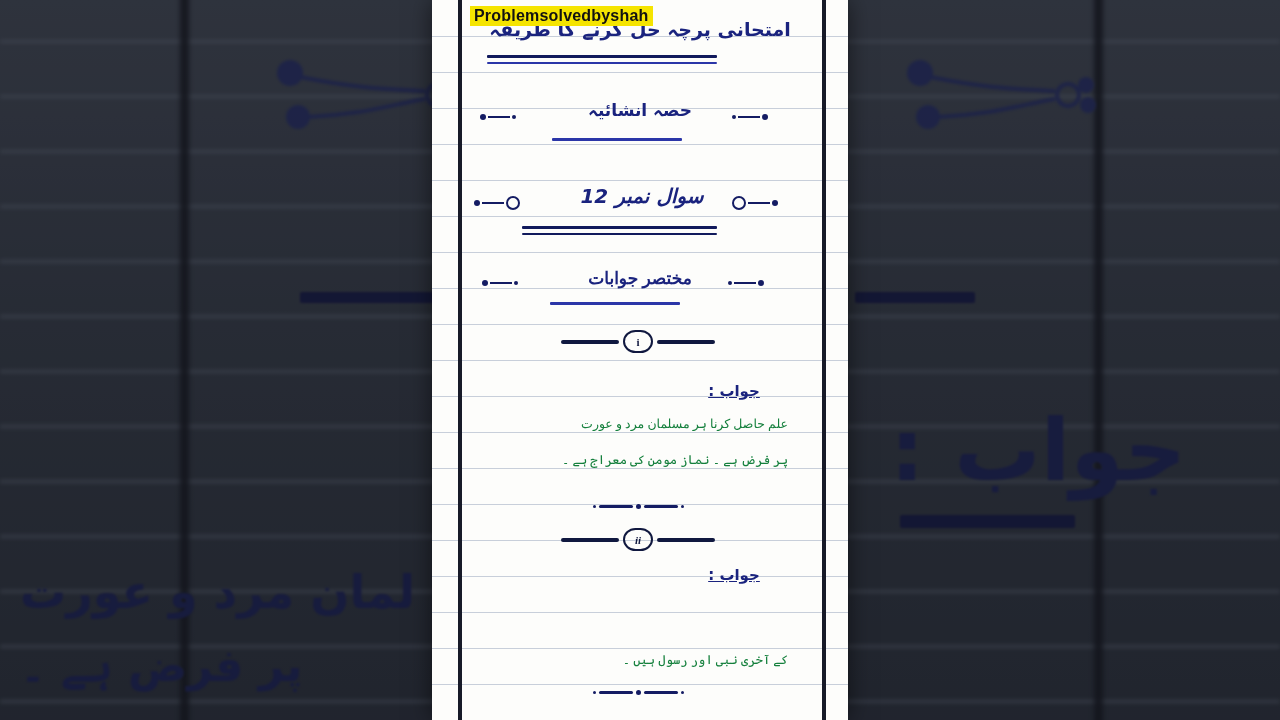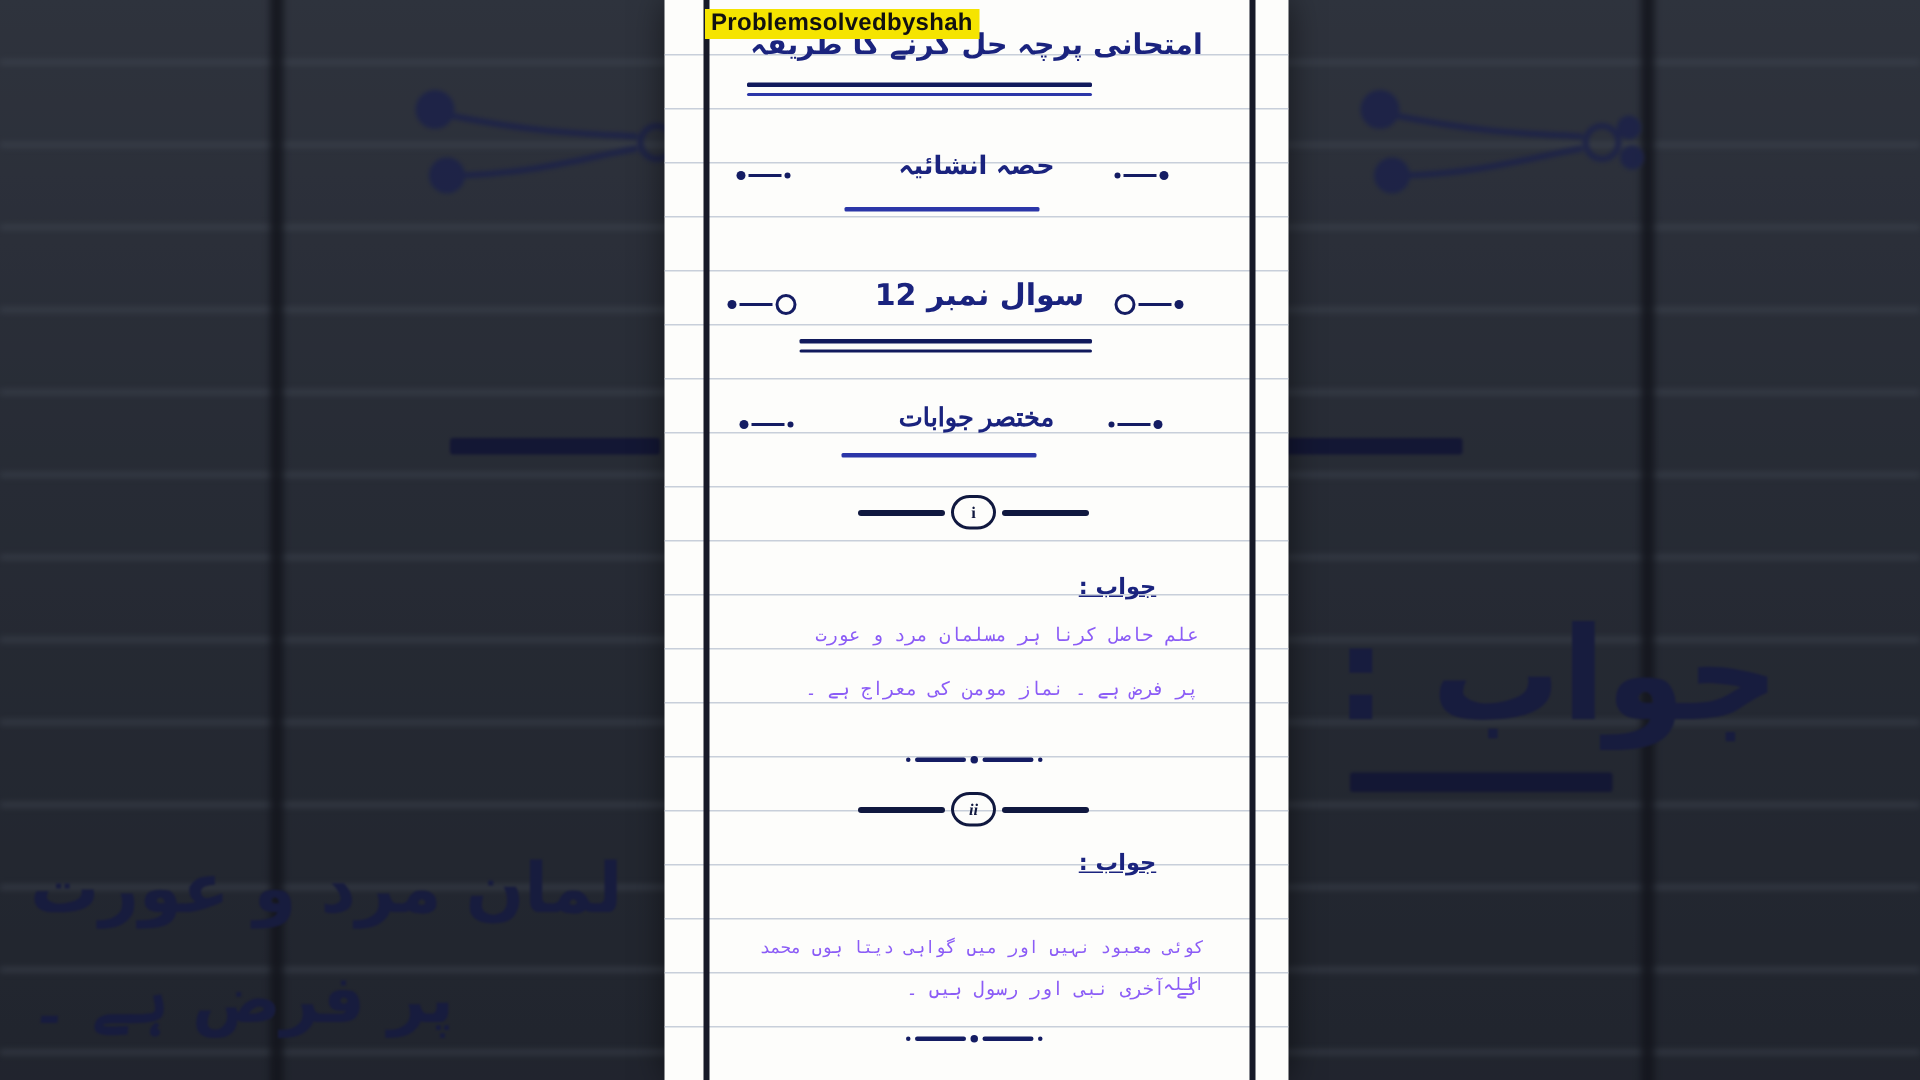--- a/index.html
+++ b/index.html
@@ -81,21 +81,20 @@
   
   .page {
     position: absolute;
     left: 432px;
     top: 0;
     width: 416px;
     height: 720px;
     background: #fdfdfb;
     overflow: hidden;
     box-shadow: 0 0 22px rgba(0,0,0,0.55);
-    margin-left: 11px;
   }
   .page-lines i {
     position: absolute;
     left: 0;
     right: 0;
     height: 1px;
     background: #c8cfda;
   }
   .margin-line {
     position: absolute;
@@ -125,22 +124,22 @@
     font-weight: bold;
   }
   .ans-label {
     font-size: 15px;
     font-weight: bold;
     text-decoration: underline;
   }
   .body-text {
     position: absolute;
     direction: rtl;
-    color: #8b5cf6;
-    font-family: Liberation Mono, monospace;
+    color: #15803d;
+    font-family: Liberation Serif, serif;
     font-size: 12.5px;
     line-height: 25px;
     text-align: right;
     width: 300px;
   }
   .rule {
     position: absolute;
     height: 3px;
     background: #111a5c;
     border-radius: 1px;
@@ -313,21 +312,21 @@
         <span class="l"></span>
         <span class="d2"></span>
     </div>
     <div class="orn" style="left:300px; top:114px;">
       <span class="d2"></span>
         <span class="l"></span>
         <span class="d"></span>
     </div>
     <div class="rule blue" style="left:120px; top:138px; width:130px;"></div>
 
-    <div class="ink sub" style="left:110px; top:184px; width:200px; font-size:20px;">سوال نمبر 12</div>
+    <div class="ink sub" style="left:110px; top:184px; width:200px; font-size:20px;font-style:italic;">سوال نمبر 12</div>
     <div class="orn" style="left:42px; top:196px;">
       <span class="d"></span>
         <span class="l"></span>
         <span class="o"></span>
     </div>
     <div class="orn" style="left:300px; top:196px;">
       <span class="o"></span>
         <span class="l"></span>
         <span class="d"></span>
     </div>
@@ -365,21 +364,20 @@
         <span class="dot sm"></span>
     </div>
 
     <div class="numbox" style="left:90px; top:528px; width:232px;font-style:italic;">
       <span class="bar"></span>
       <span class="cap">ii</span>
       <span class="bar"></span>
     </div>
 
     <div class="ink ans-label" style="left:262px; top:566px; width:80px;">جواب :</div>
-    <div class="body-text" style="left:42px; top:620px; width:318px; font-size:11.5px;">کوئی معبود نہیں اور میں گواہی دیتا ہوں محمد اللہ</div>
     <div class="body-text" style="left:56px; top:648px;">کے آخری نبی اور رسول ہیں ۔</div>
 
     <div class="divider" style="left:150px; top:686px; width:112px; height:12px;">
       <span class="dot sm"></span>
         <span class="bar" style="width:34px;"></span>
         <span class="dot"></span>
       <span class="bar" style="width:34px;"></span>
         <span class="dot sm"></span>
     </div>
   </div>

